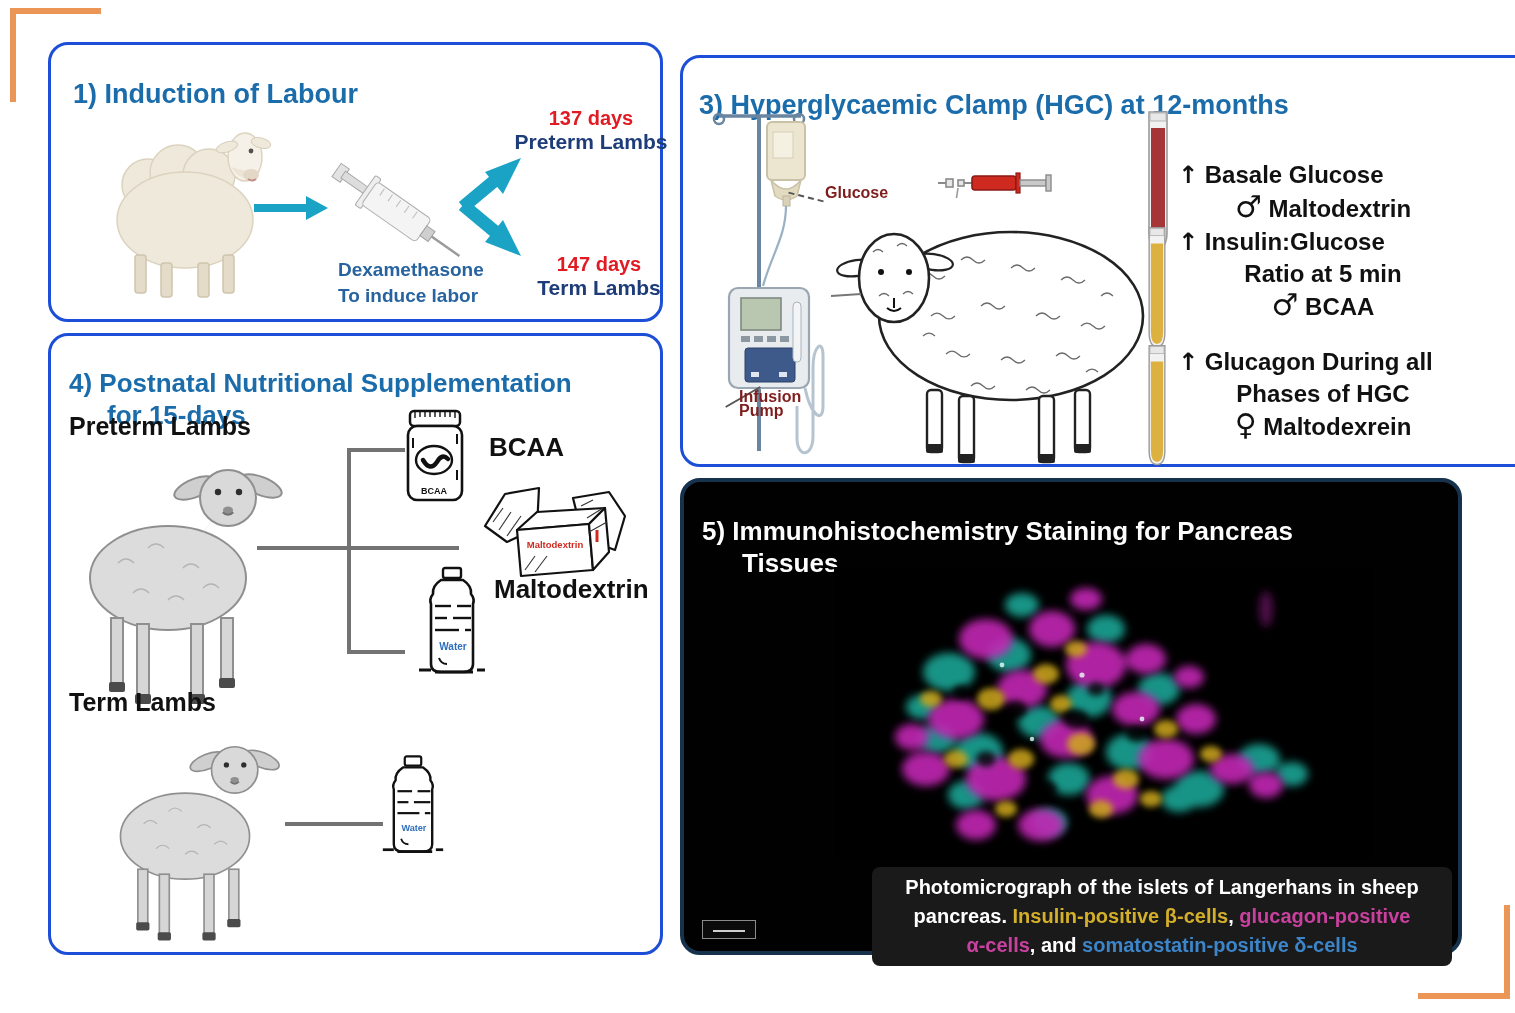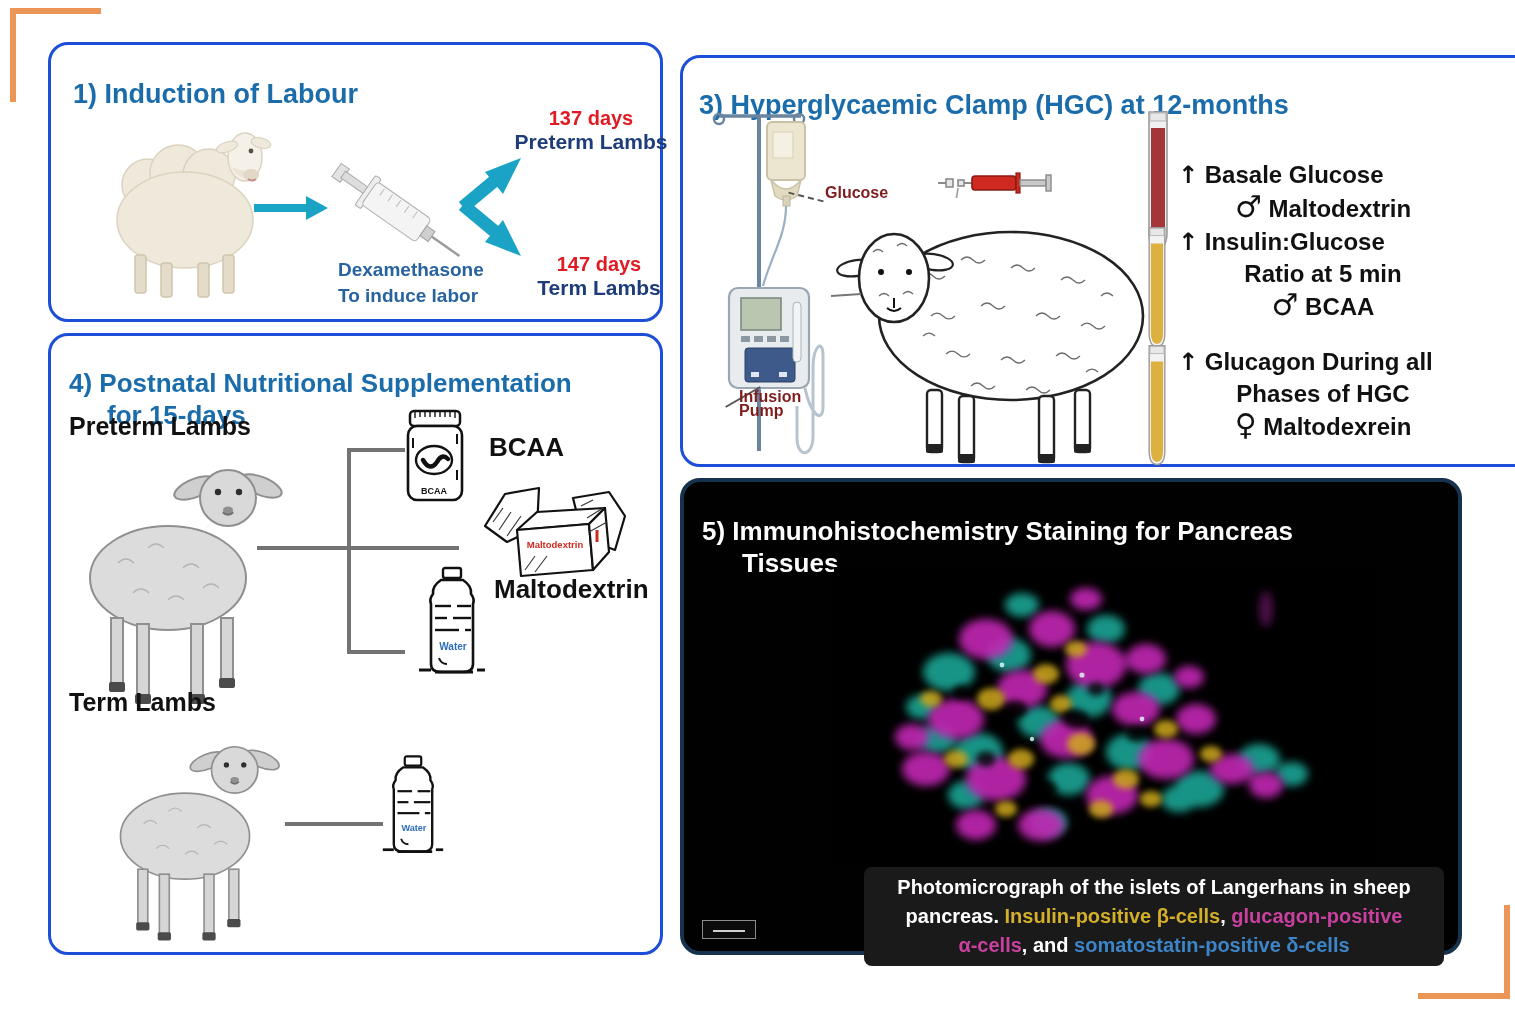--- a/index.html
+++ b/index.html
@@ -26,21 +26,21 @@
   .item-label{position:absolute;font-size:26px;font-weight:bold;color:#111;}
   .gline{position:absolute;background:#737373;}
   
   .tiny-label{position:absolute;font-size:16px;font-weight:bold;color:#7f1d1d;line-height:14px;}
   .finding{position:absolute;width:290px;color:#111;font-weight:bold;font-size:24px;line-height:31px;}
   .frow{white-space:nowrap;}
   .frow.sub{text-align:center;}
   .fsym{font-family:"DejaVu Sans",sans-serif;font-weight:bold;}
   
   .ptitle4{position:absolute;font-weight:bold;font-size:26px;color:#fdfdfd;white-space:nowrap;}
-  .caption{position:absolute;left:180px;top:385px;width:576px;background:#1a1a1a;border-radius:8px;
+  .caption{position:absolute;left:188px;top:385px;width:576px;background:#1a1a1a;border-radius:8px;
            text-align:center;font-weight:bold;font-size:20px;line-height:29px;padding:6px 2px;}
   .scalebar{position:absolute;left:18px;top:438px;width:52px;height:17px;border:1px solid #8b8b8b;
             background:#0b0b0b;}
   .scalebar .bar{position:absolute;left:10px;top:9px;width:32px;height:2px;background:#cfcfcf;}
   .dashline{position:absolute;border-top:2px dashed #555;}
 </style>
 </head>
 <body>
 
 <div class="canvas">

